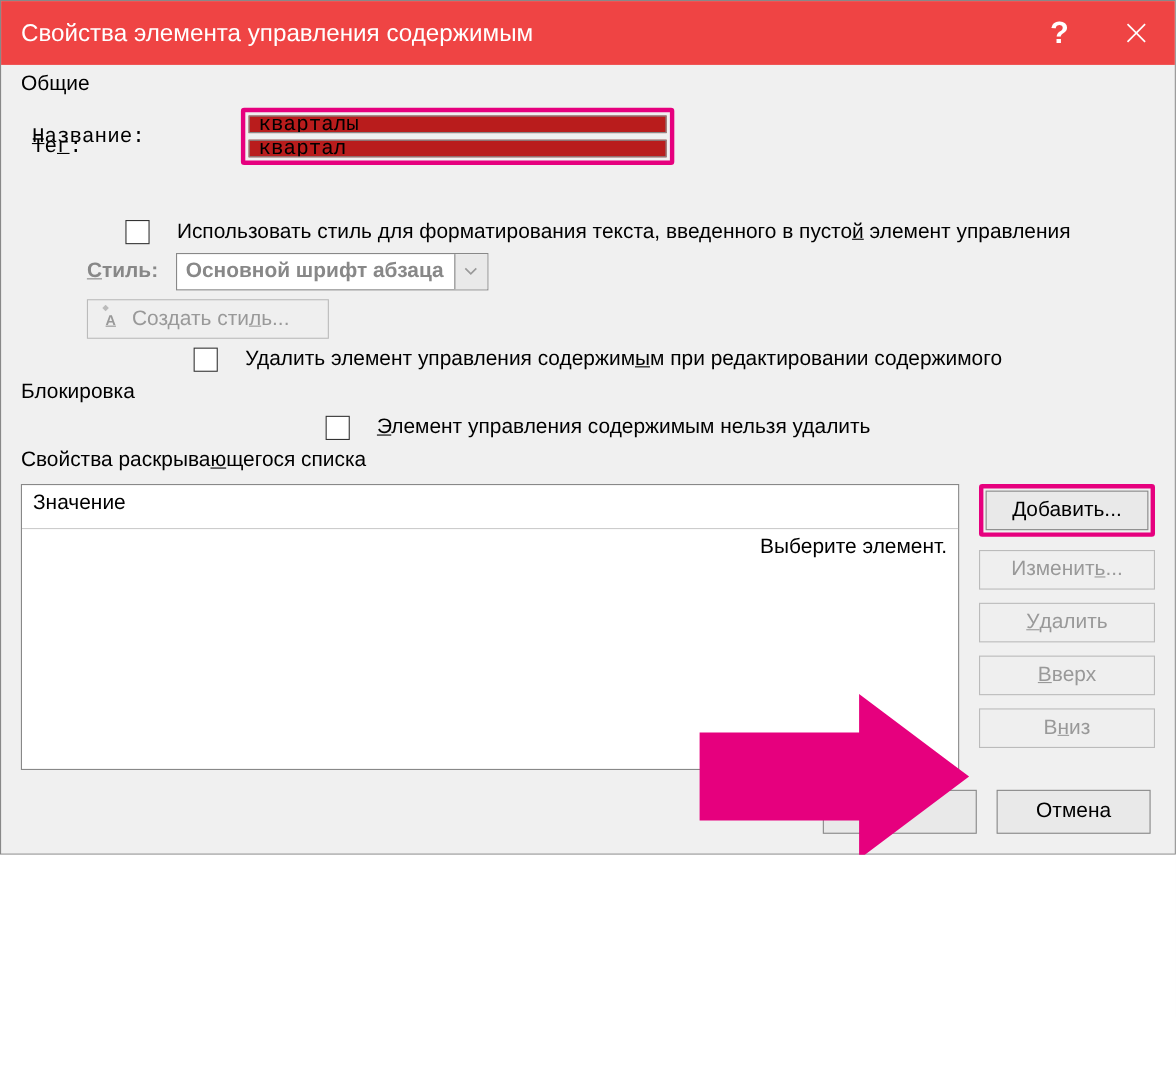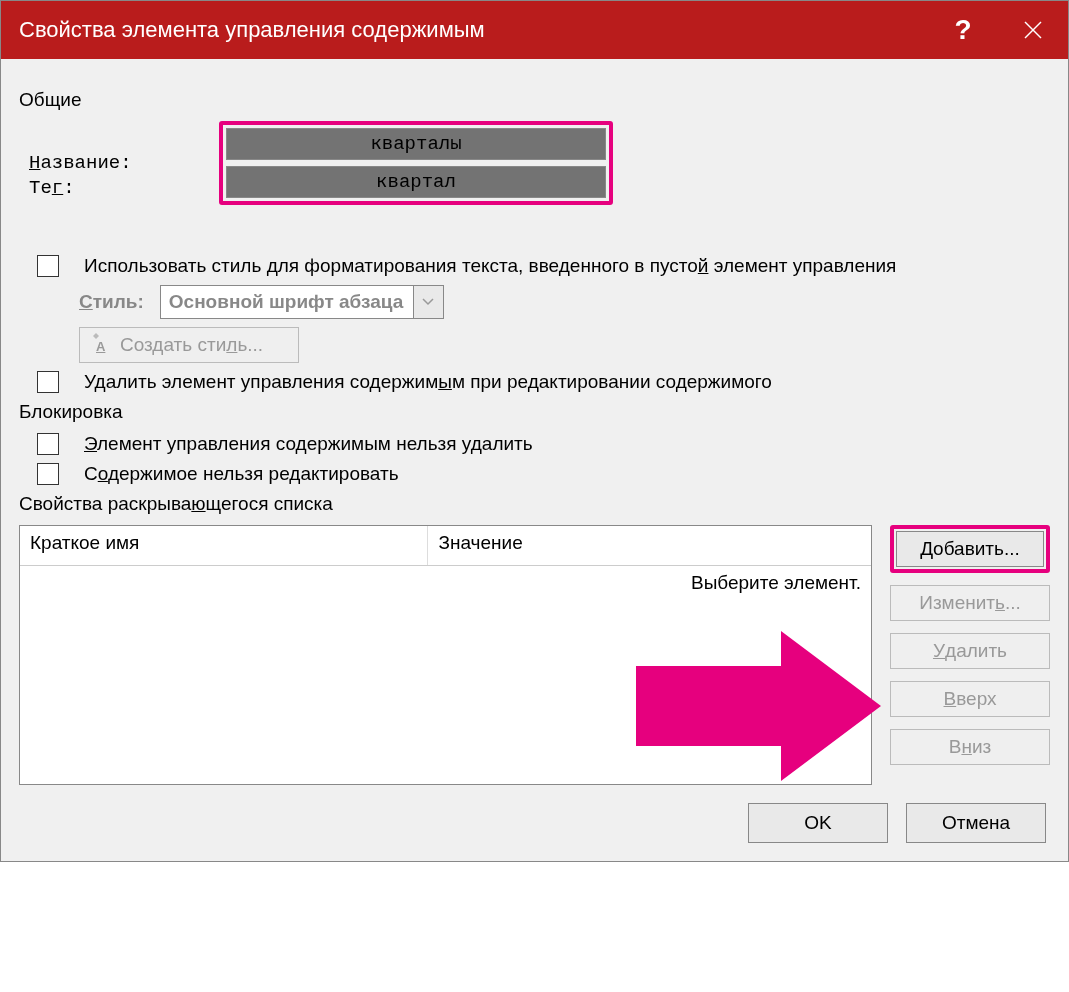--- a/index.html
+++ b/index.html
@@ -10,21 +10,21 @@
     color: #000;
     background: #fff;
   }
   .window {
     width: 1069px;
     background: #f0f0f0;
     border: 1px solid #888;
     position: relative;
   }
   .titlebar {
-    background: #b91c1c;
+    background: #ef4444;
     color: #fff;
     height: 58px;
     display: flex;
     align-items: center;
     padding: 0 0 0 18px;
     font-size: 22px;
     font-weight: 400;
   }
   .titlebar .title-text { flex: 1; }
   .titlebar .title-btn {
@@ -33,21 +33,21 @@
     display: flex;
     align-items: center;
     justify-content: center;
     font-size: 30px;
     font-weight: 300;
     cursor: default;
   }
   .titlebar .title-btn.help { font-size: 28px; font-weight: 600; }
   .titlebar .title-btn.close svg { width: 18px; height: 18px; }
   .body {
-    padding: 24px 18px 18px 18px;
+    padding: 1px 18px 18px 18px;
   }
   .section-header {
     margin: 6px 0 10px 0;
     font-size: 19px;
   }
   .row {
     display: flex;
     align-items: center;
     margin: 4px 0;
     font-family: Liberation Mono, monospace;
@@ -60,24 +60,23 @@
   .highlight-box {
     border: 4px solid #e6007e;
     border-radius: 3px;
     padding: 3px;
     display: inline-block;
   }
   .text-input {
     font-family: inherit;
     font-size: 19px;
     border: 1px solid #888;
-    background: #737373;
+    background: #b91c1c;
     padding: 2px 8px;
-    height: 32px;
-    text-align: center;
+    height: 16px;
   }
   .text-input.wide { width: 380px; }
   .select-wrap {
     display: flex;
     align-items: stretch;
     border: 1px solid #888;
     background: #fff;
     height: 34px;
   }
   .select-text {
@@ -111,20 +110,21 @@
   .color-btn .bucket .underline-bar {
     position: absolute; left: 0; bottom: 0; width: 24px; height: 5px; background: #ff7f00;
   }
   .color-btn .caret svg { width: 10px; height: 6px; }
   .chk-row {
     display: flex;
     align-items: center;
     gap: 25px;
     padding-left: 18px;
     margin: 8px 0;
+    justify-content: center;
   }
   .chk {
     width: 22px; height: 22px;
     border: 1px solid #333;
     background: #fff;
     flex-shrink: 0;
   }
   .disabled { color: #888; }
   .btn {
     font-family: inherit;
@@ -288,31 +288,26 @@
       <div class="chk"></div>
       <span>Удалить элемент управления содержим<span class="access">ы</span>м при редактировании содержимого</span>
     </div>
 
     <div class="section-header">Блокировка</div>
 
     <div class="chk-row">
       <div class="chk"></div>
       <span><span class="access">Э</span>лемент управления содержимым нельзя удалить</span>
     </div>
-    <div class="chk-row">
-      <div class="chk"></div>
-      <span>С<span class="access">о</span>держимое нельзя редактировать</span>
-    </div>
 
     <div class="section-header">Свойства раскрыва<span class="access">ю</span>щегося списка</div>
 
     <div class="list-area">
       <div class="list-box">
         <div class="list-header">
-          <div class="col c1">Краткое имя</div>
           <div class="col c2">Значение</div>
         </div>
         <div class="list-row">Выберите элемент.</div>
       </div>
       <div class="side-buttons">
         <div class="highlight-border">
           <button class="btn" style="width:100%;"><span class="access">Д</span>обавить...</button>
         </div>
         <button class="btn disabled">Изменит<span class="access">ь</span>...</button>
         <button class="btn disabled"><span class="access">У</span>далить</button>

